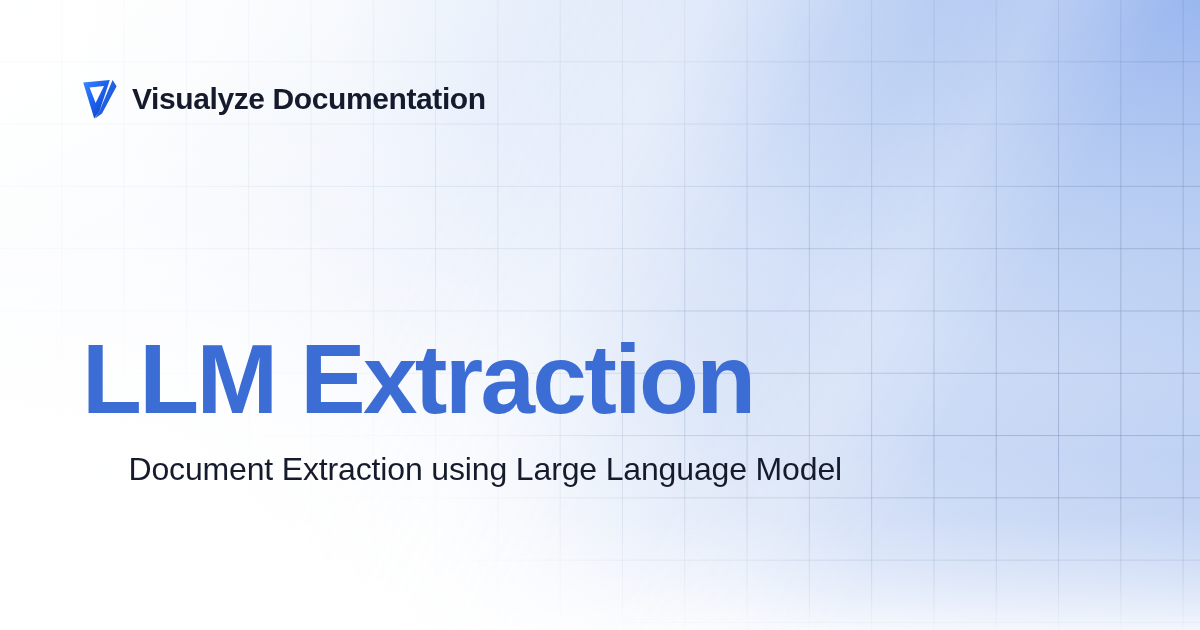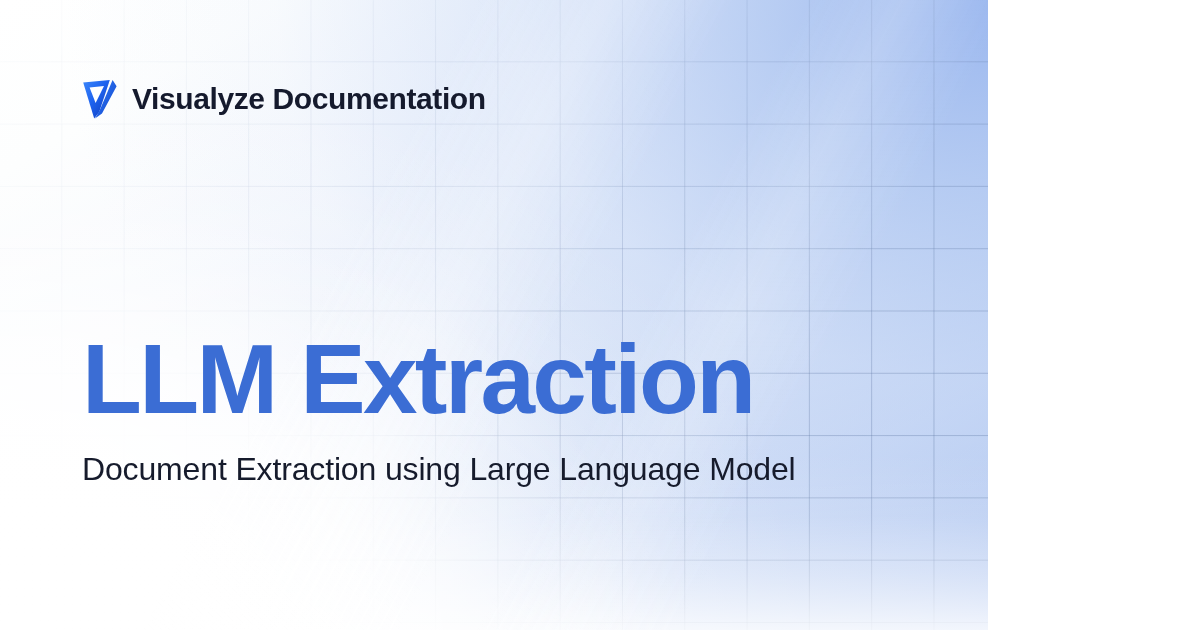--- a/index.html
+++ b/index.html
@@ -10,21 +10,21 @@
     overflow: hidden;
   }
 
   body {
     font-family: "Liberation Sans", sans-serif;
     background: #ffffff;
   }
 
   #og-card {
     position: relative;
-    width: 988px;
+    width: 1200px;
     height: 630px;
     overflow: hidden;
     background: #ffffff;
   }
 
   
 
   .bg-base {
     position: absolute;
     inset: 0;
@@ -176,20 +176,21 @@
   }
 
   .hero-subtitle {
     margin: 18px 0 0 0;
     font-size: 32px;
     font-weight: normal;
     color: #161B2C;
     line-height: 1.33;
     letter-spacing: -0.15px;
     max-width: 760px;
+    text-align: right;
   }
 </style>
 </head>
 <body>
 
 <div id="og-card">
 
   <div class="bg-base"></div>
   <div class="bg-glow"></div>
   <div class="bg-grid"></div>

